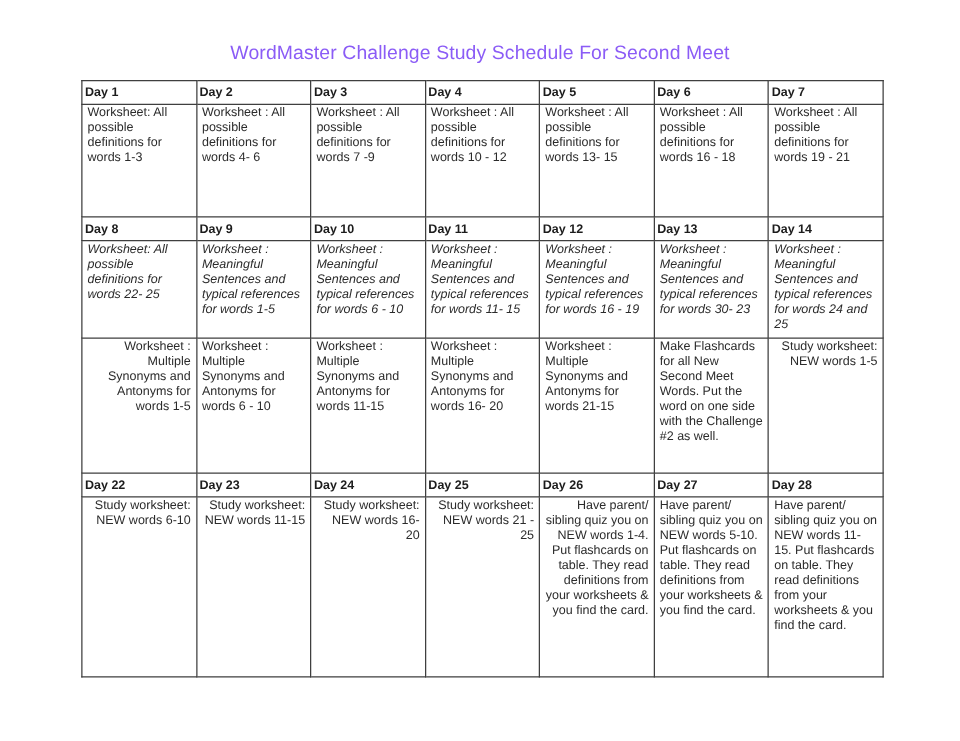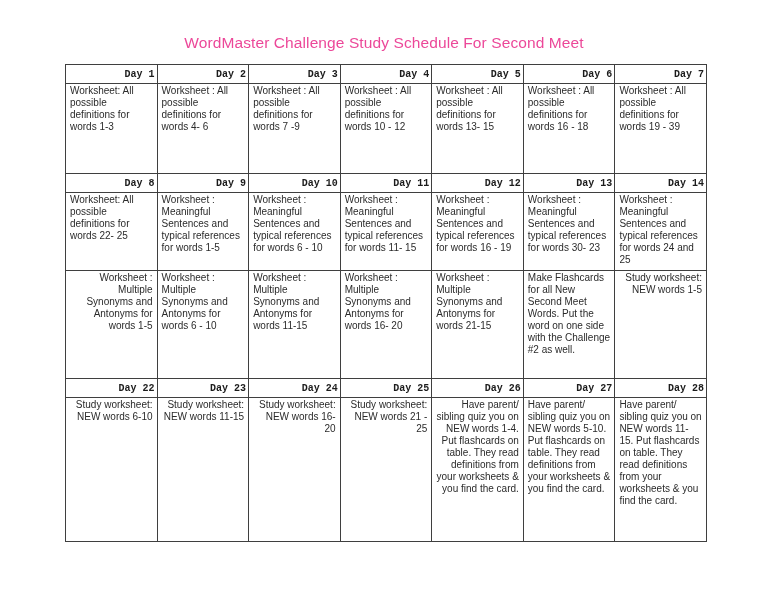--- a/index.html
+++ b/index.html
@@ -15,52 +15,51 @@
     background: #ffffff;
     overflow: hidden;
   }
   .title {
     margin: 0;
     padding-top: 34px;
     padding-bottom: 12px;
     text-align: center;
     font-size: 15.5px;
     font-weight: normal;
-    color: #ec4899;
+    color: #8b5cf6;
     letter-spacing: 0.1px;
   }
   table.schedule {
     border-collapse: collapse;
     table-layout: fixed;
     margin-left: 65px;
     width: 642px;
     color: #2b2b2b;
   }
   table.schedule th,
   table.schedule td {
     border: 1px solid #3f3f3f;
     font-size: 10px;
     overflow: hidden;
   }
   table.schedule th {
     font-weight: bold;
-    text-align: right;
+    text-align: left;
     vertical-align: middle;
     height: 16px;
     padding: 1px 2px;
     color: #1c1c1c;
-    font-family: Liberation Mono, monospace;
   }
   table.schedule td {
     vertical-align: top;
     line-height: 12px;
     padding: 1px 4px 2px 4px;
   }
   tr.r1 td { height: 86px; margin-top: 20px; }
-  tr.r2 td { height: 74px; }
+  tr.r2 td { height: 74px; font-style: italic; }
   tr.r3 td { height: 104px; }
   tr.r4 td { height: 140px; }
   .al { text-align: left; }
   .ac { text-align: right; }
   .pt1  { padding-top: 1px; }
   .pt3  { padding-top: 3px; margin-left: 21px; }
   .pt9  { padding-top: 9px; }
   .pt10 { padding-top: 10px; }
   .pt15 { padding-top: 15px; margin-left: 12px; }
   .pt20 { padding-top: 20px; }
@@ -83,21 +82,21 @@
       <th>Day 6</th>
       <th>Day 7</th>
     </tr>
     <tr class="crow r1">
       <td class="al pt10">Worksheet: All possible definitions for words 1-3</td>
       <td class="al pt10">Worksheet : All possible definitions for words 4- 6</td>
       <td class="al pt10">Worksheet : All possible definitions for words 7 -9</td>
       <td class="al pt10">Worksheet : All possible definitions for words 10 - 12</td>
       <td class="al pt10">Worksheet : All possible definitions for words 13- 15</td>
       <td class="al pt10">Worksheet : All possible definitions for words 16 - 18</td>
-      <td class="al pt10">Worksheet : All possible definitions for words 19 - 39</td>
+      <td class="al pt10">Worksheet : All possible definitions for words 19 - 21</td>
     </tr>
 
     <tr class="hrow">
       <th>Day 8</th>
       <th>Day 9</th>
       <th>Day 10</th>
       <th>Day 11</th>
       <th>Day 12</th>
       <th>Day 13</th>
       <th>Day 14</th>

